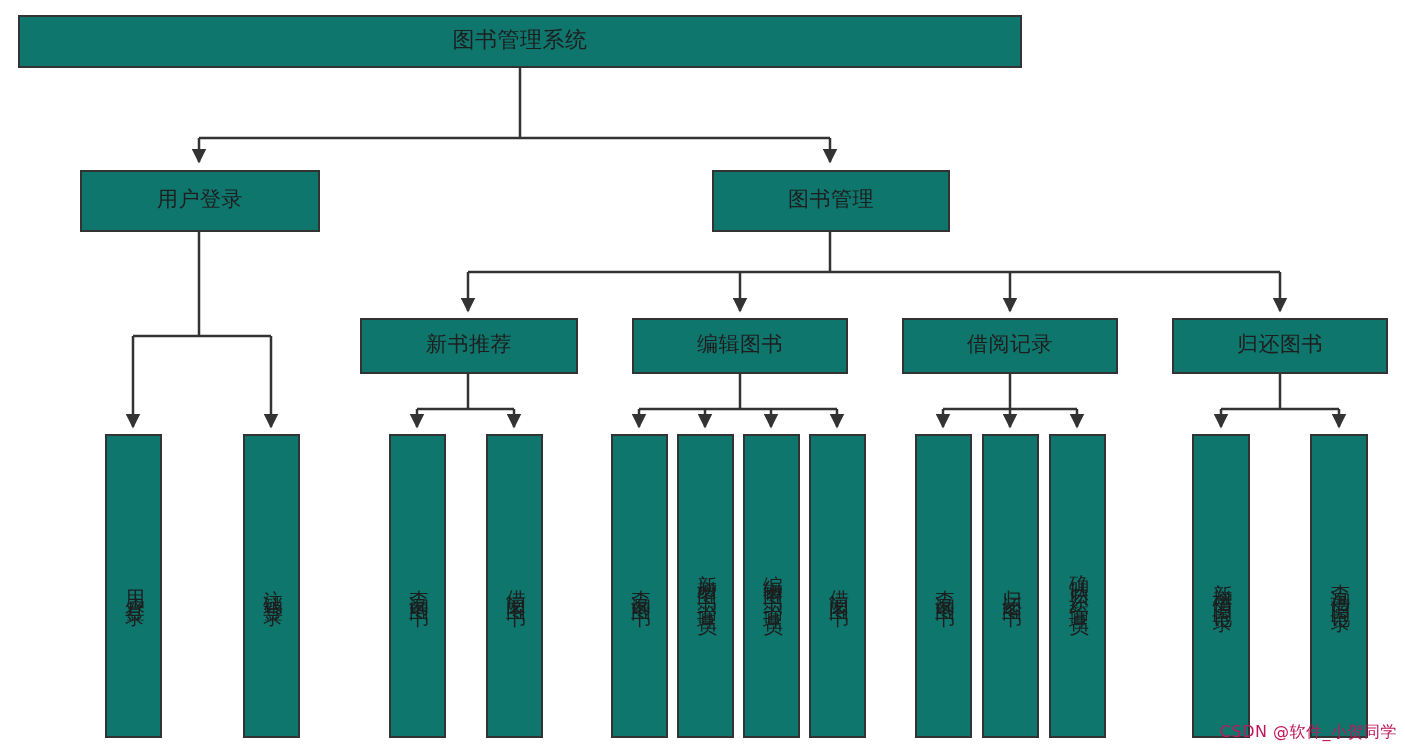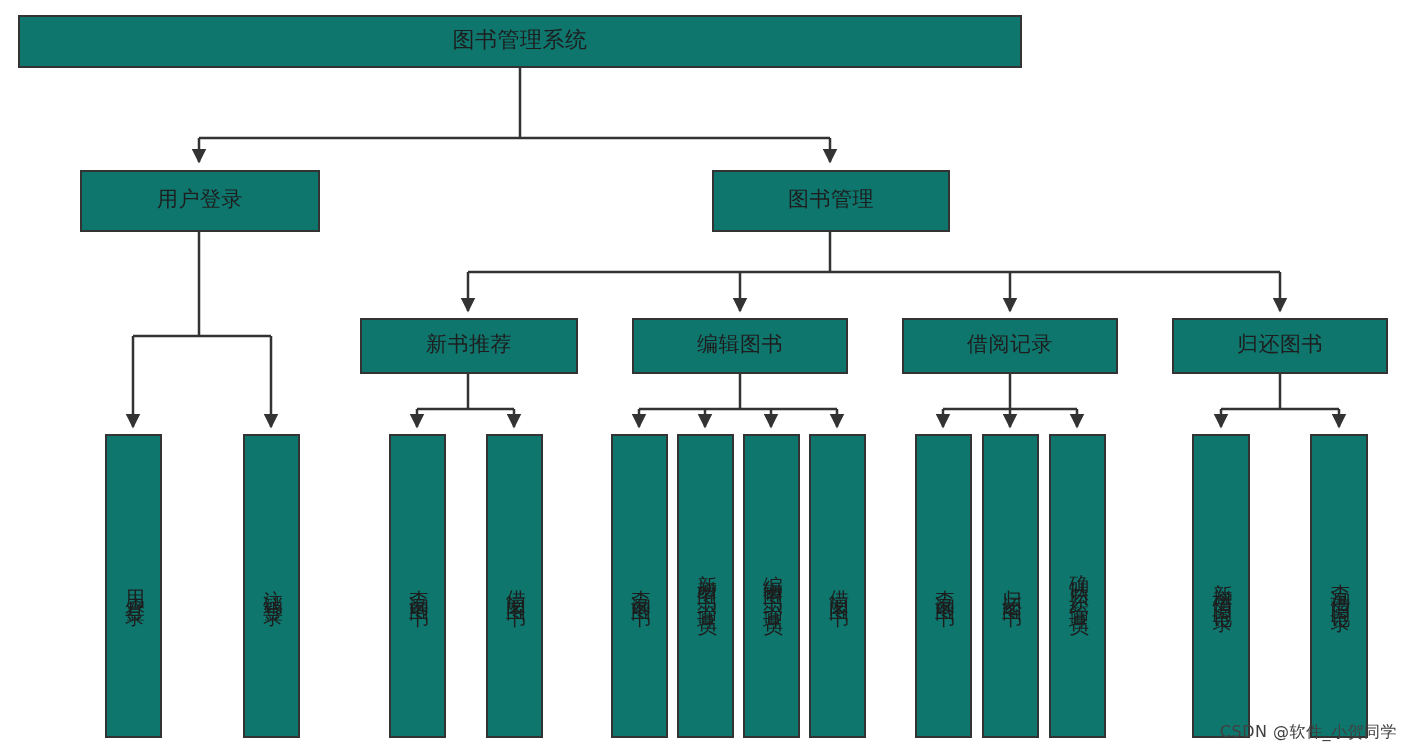--- a/index.html
+++ b/index.html
@@ -47,21 +47,21 @@
     letter-spacing:6px;
     line-height:1;
     white-space:nowrap;
     text-indent:0;
   }
   #watermark{
     position:absolute;
     right:8px;
     bottom:4px;
     font-size:16px;
-    color:#404040;
+    color:#be185d;
     letter-spacing:0.5px;
     z-index:6;
     white-space:nowrap;
     margin-left:47px;
   }
 </style>
 </head>
 <body>
 
 <div id="diagram-canvas">

